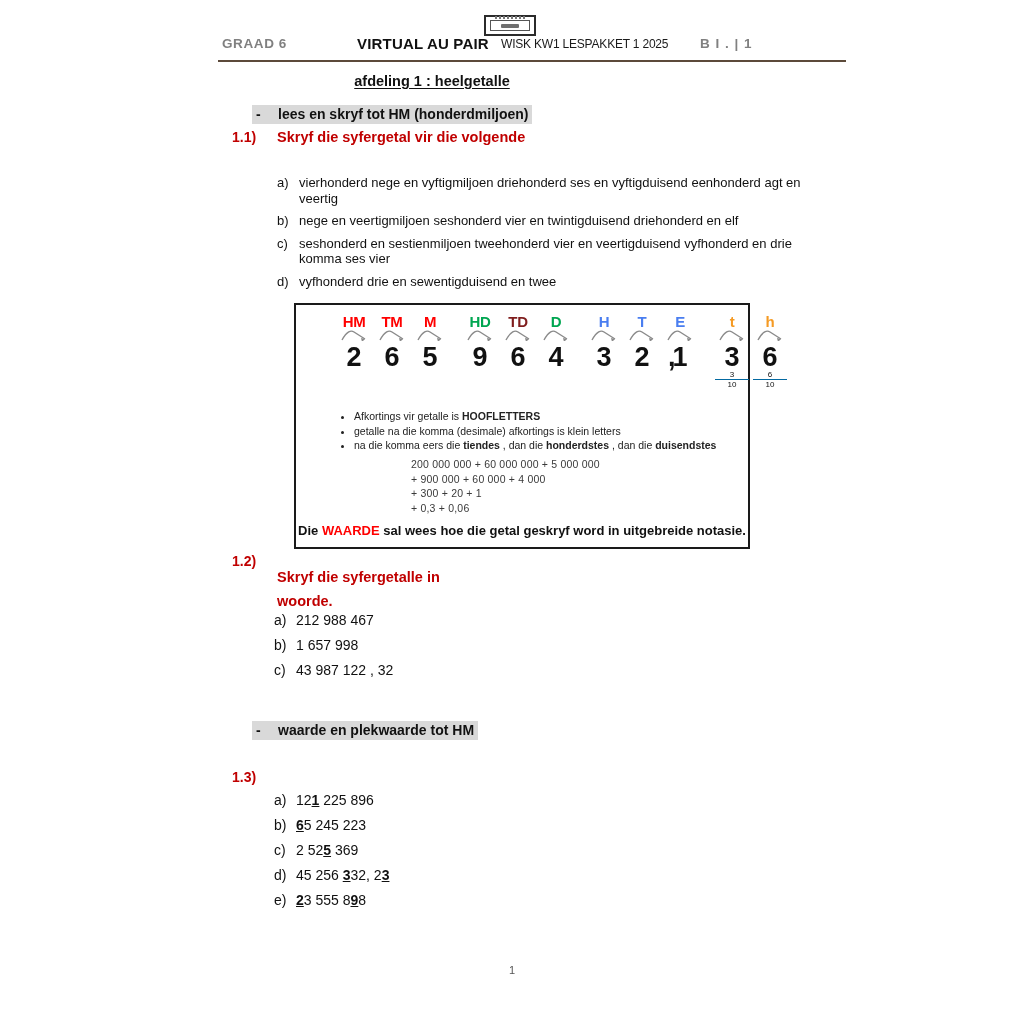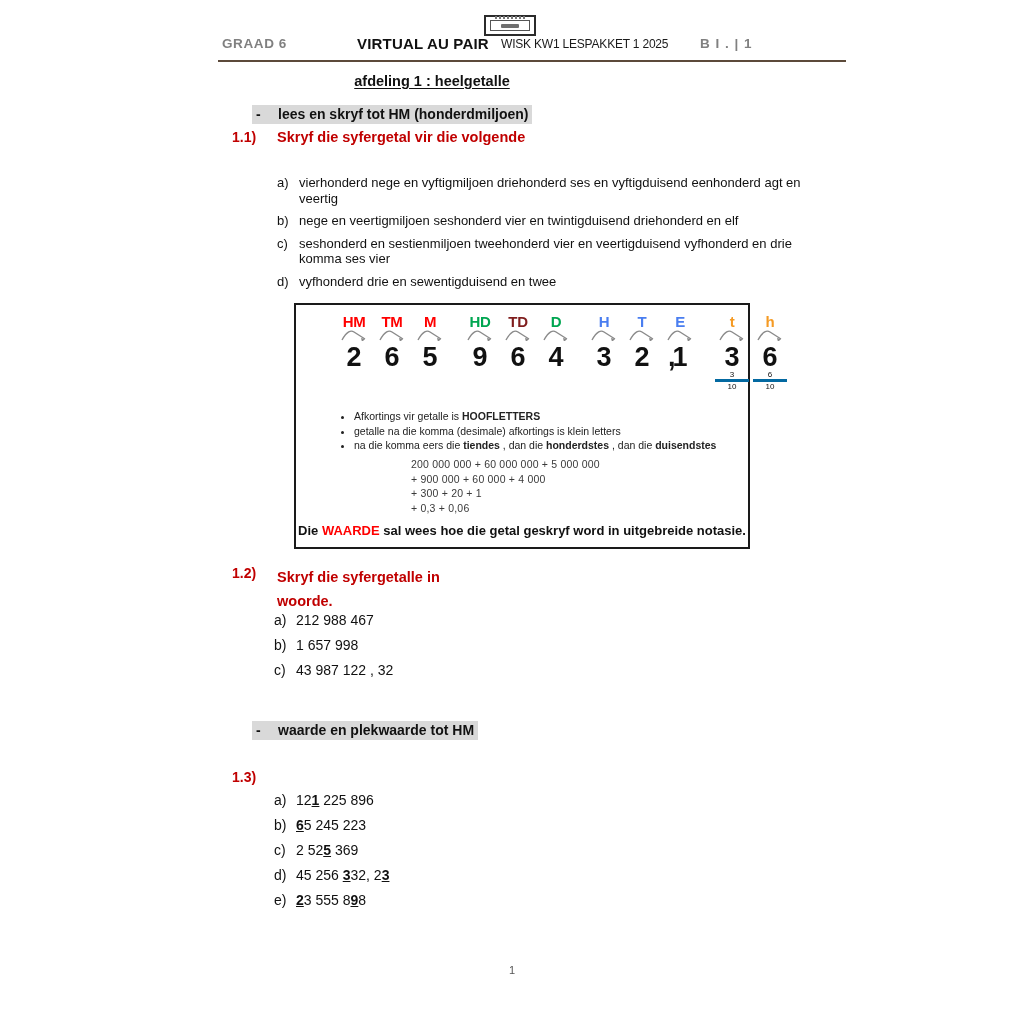--- a/index.html
+++ b/index.html
@@ -84,21 +84,21 @@
 
   .q-red {
     position: absolute;
     color: #c00000; font-weight: bold; font-size: 14.5px;
     white-space: nowrap;
   }
   .q-num { position: absolute; color: #c00000; font-weight: bold; font-size: 14px; }
 
   #q11num { left: 232px; top: 129px; }
   #q11txt { left: 277px; top: 129px; }
-  #q12num { left: 232px; top: 565px; }
+  #q12num { left: 232px; top: 553px; }
   #q12txt { left: 277px; top: 565px; line-height: 24px; white-space: normal; width: 220px;}
   #q13num { left: 232px; top: 769px; }
   #q13txt { left: 277px; top: 769px; }
 
   
   .sublist {
     position: absolute;
     font-size: 13px; color: #111;
     list-style: none; margin: 0; padding: 0;
   }
@@ -138,21 +138,21 @@
     height: 13px; position: relative; margin-top: -1px;
   }
   .pv-arc svg { display:block; margin: 0 auto; }
   .pv-digit {
     font-size: 27px; font-weight: bold; color: #111; line-height: 30px;
   }
   .pv-frac {
     font-size: 8px; color: #111; line-height: 9px; margin-top: -2px;
   }
   .pv-frac .num { display:block; }
-  .pv-frac .den { display:block; border-top: 3px solid #0369a1; }
+  .pv-frac .den { display:block; border-top: 1px solid #0369a1; }
   .pv-comma {
     position: absolute; top: 28px; font-size: 27px; font-weight: bold; color:#111;
   }
 
   .pv-bullets {
     position: absolute; left: 36px; top: 97px;
     font-size: 10.5px; color: #222;
     margin: 8px; padding-left: 14px;
     line-height: 13.5px;
   }

